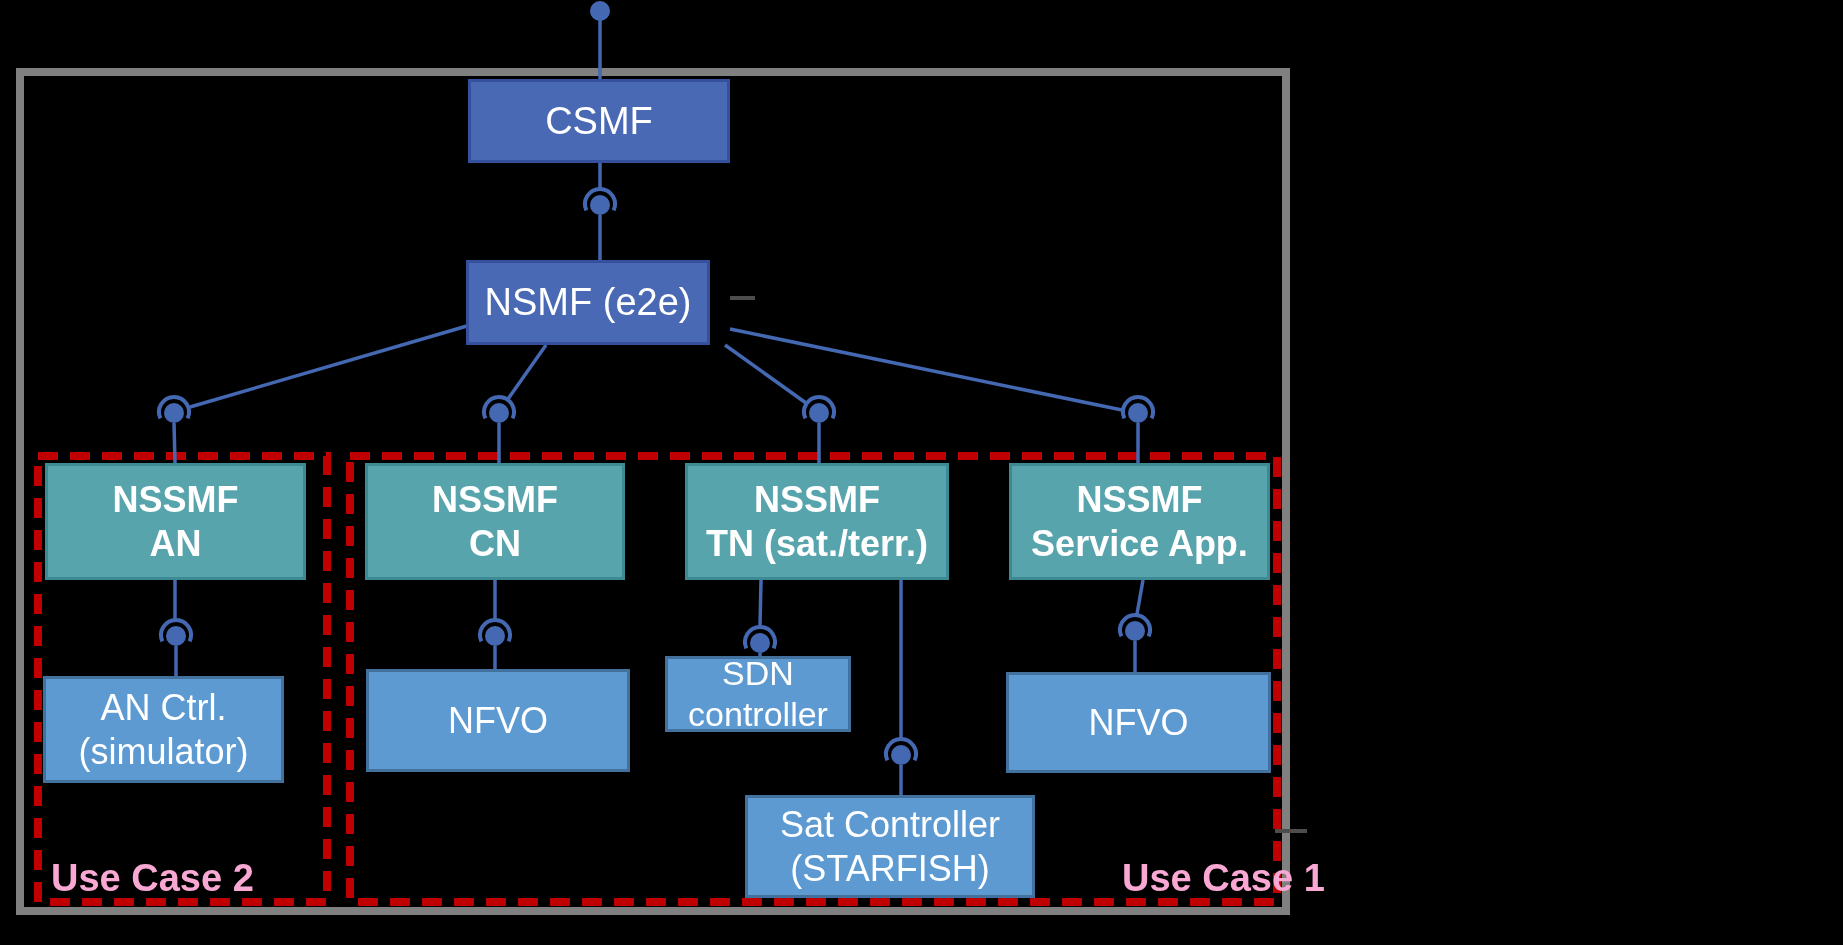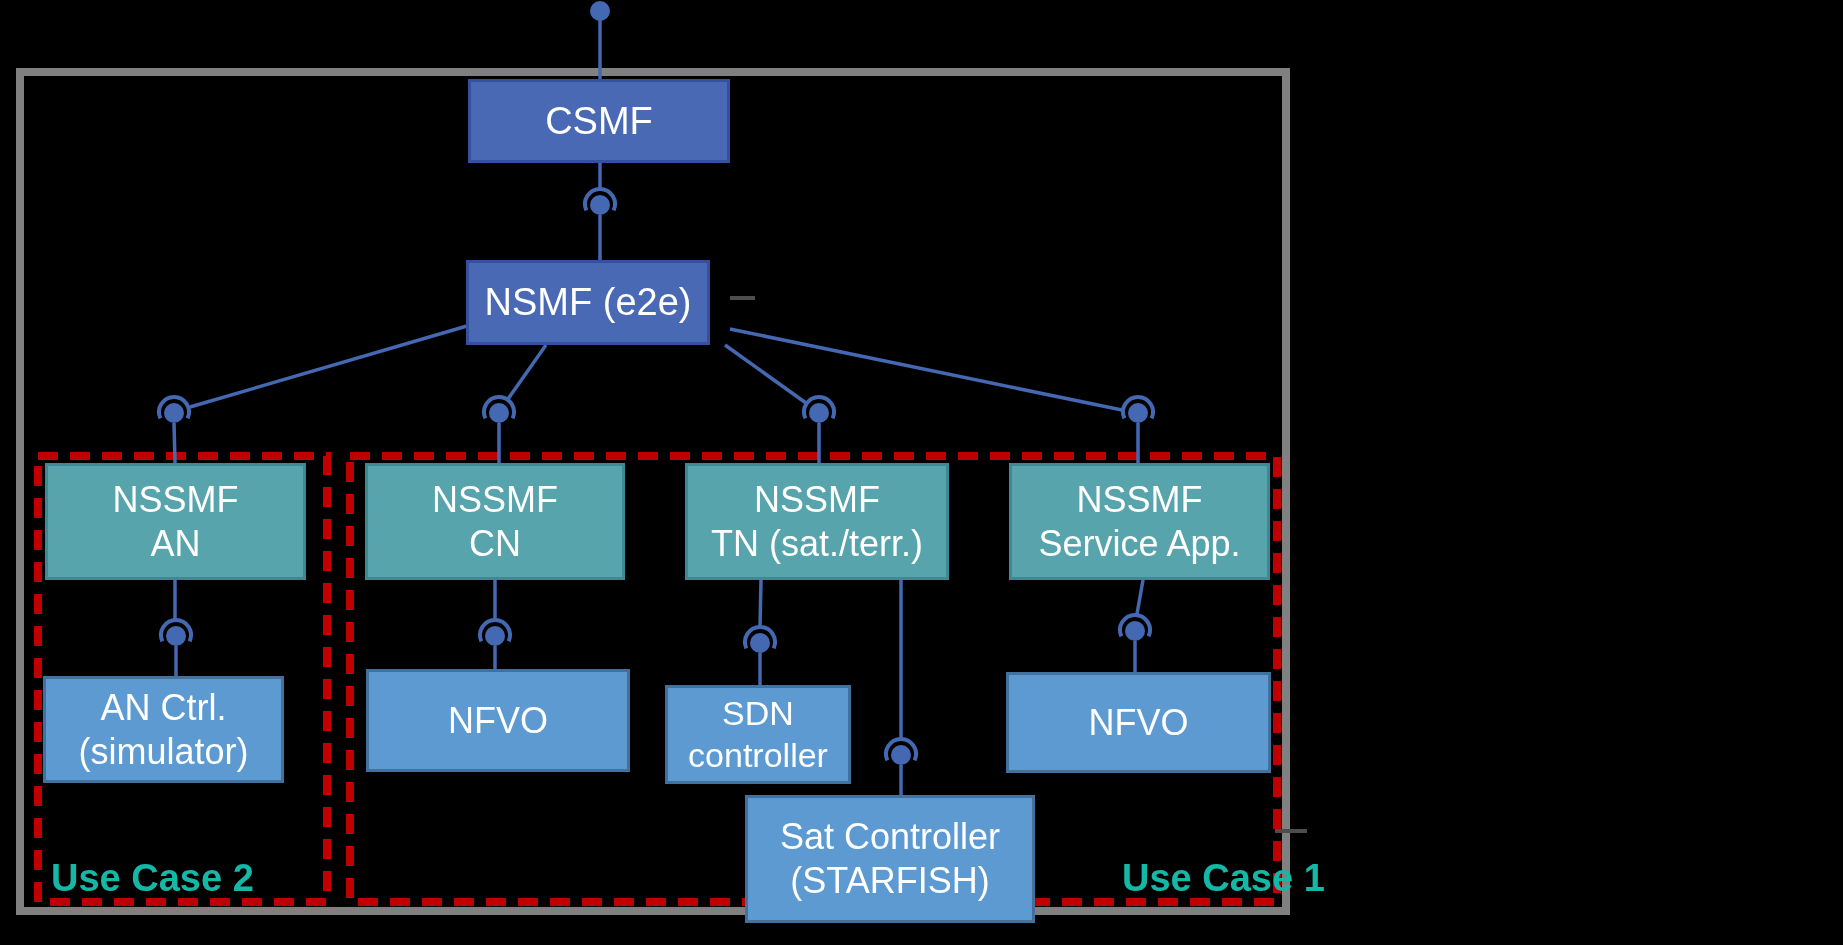--- a/index.html
+++ b/index.html
@@ -3,23 +3,23 @@
 <meta charset="utf-8">
 <style>
   html,body{margin:0;padding:0;background:#000;width:1843px;height:945px;overflow:hidden;}
   #canvas{position:relative;width:1843px;height:945px;background:#000;
           font-family:"Liberation Sans","DejaVu Sans",sans-serif;margin-left:13px;}
   #wires{position:absolute;left:0;top:0;width:1843px;height:945px;}
   .node{position:absolute;display:flex;align-items:center;justify-content:center;
         text-align:center;color:#fff;white-space:pre-line;line-height:1.22;
         box-sizing:border-box;}
   .dark-blue{background:#4a69b4;border:3px solid #35519e;font-size:38px;}
-  .teal{background:#57a4ac;border:3px solid #3d8a94;font-size:36px;}
+  .teal{background:#57a4ac;border:3px solid #3d8a94;font-size:36px;font-weight:bold;}
   .light-blue{background:#5d9ad2;border:3px solid #41719c;font-size:36px;}
-  .zone-label{position:absolute;color:#14b8a6;font-size:38px;font-weight:700;
+  .zone-label{position:absolute;color:#f9a8d4;font-size:38px;font-weight:700;
               line-height:1;white-space:nowrap;}
 </style>
 </head>
 <body>
 
 <div id="canvas">
 
   <svg id="wires" viewBox="0 0 1843 945" xmlns="http://www.w3.org/2000/svg">
 
     <rect x="7" y="72" width="1266" height="839" fill="none" stroke="#808080" stroke-width="8"></rect>
@@ -121,24 +121,24 @@
 TN (sat./terr.)</div>
 
   <div class="node teal" style="left:996px;top:463px;width:261px;height:117px;">NSSMF
 Service App.</div>
 
   <div class="node light-blue" style="left:30px;top:676px;width:241px;height:107px;">AN Ctrl.
 (simulator)</div>
 
   <div class="node light-blue" style="left:353px;top:669px;width:264px;height:103px;">NFVO</div>
 
-  <div class="node light-blue" style="left:652px;top:685px;width:186px;height:99px;font-size:34px;">SDN
+  <div class="node light-blue" style="left:652px;top:656px;width:186px;height:76px;font-size:34px;">SDN
 controller</div>
 
-  <div class="node light-blue" style="left:732px;top:795px;width:290px;height:128px;">Sat Controller
+  <div class="node light-blue" style="left:732px;top:795px;width:290px;height:103px;">Sat Controller
 (STARFISH)</div>
 
   <div class="node light-blue" style="left:993px;top:672px;width:265px;height:101px;">NFVO</div>
 
   <div class="zone-label" style="left:38px;top:859px;">Use Case 2</div>
 
   <div class="zone-label" style="left:1109px;top:859px;">Use Case 1</div>
 
 </div>
 

